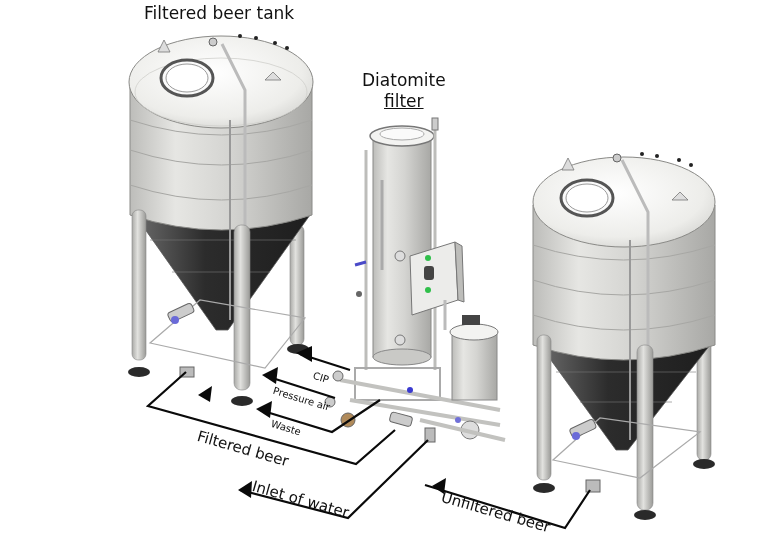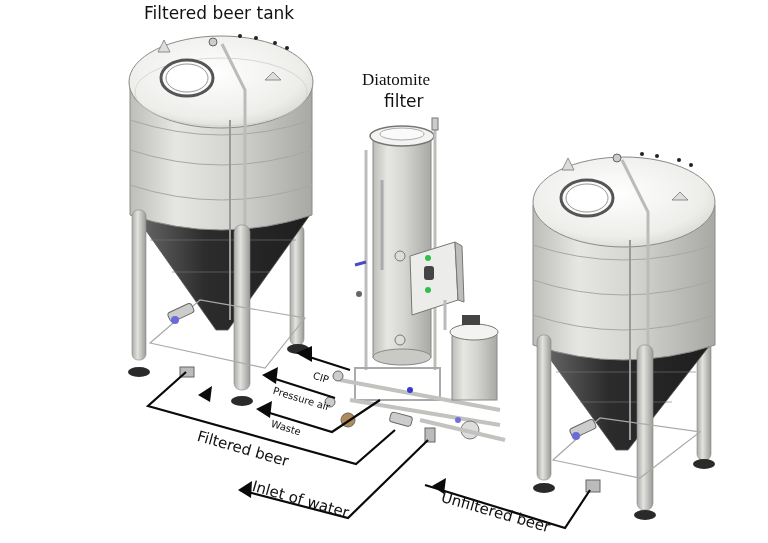--- a/index.html
+++ b/index.html
@@ -180,22 +180,22 @@
     <polygon points="262,375 278,367 276,384"></polygon>
     <polygon points="256,409 272,401 270,418"></polygon>
     <polygon points="198,395 212,386 210,402"></polygon>
     <polygon points="238,490 252,481 251,498"></polygon>
     <polygon points="432,486 446,478 444,494"></polygon>
   </g>
 </svg>
 
   
   <div class="label title" style="left:144px; top:3px;">Filtered beer tank</div>
-  <div class="label title" style="left:362px; top:70px;font-family:Liberation Serif, serif;">Diatomite</div>
-  <div class="label title" style="left:384px; top:91px;">filter</div>
+  <div class="label title" style="left:362px; top:70px;">Diatomite</div>
+  <div class="label title" style="left:384px; top:91px;text-decoration:underline;">filter</div>
 
   <div class="label small" style="left:315px; top:370px; transform:rotate(17deg);">CIP</div>
   <div class="label small" style="left:275px; top:385px; transform:rotate(17deg);">Pressure air</div>
   <div class="label small" style="left:273px; top:418px; transform:rotate(17deg);">Waste</div>
   <div class="label flow" style="left:200px; top:427px; transform:rotate(16deg);">Filtered beer</div>
   <div class="label flow" style="left:255px; top:477px; transform:rotate(16deg);">Inlet of water</div>
   <div class="label flow" style="left:444px; top:488px; transform:rotate(16deg);">Unfiltered beer</div>
 </div>
 
 </body></html>

